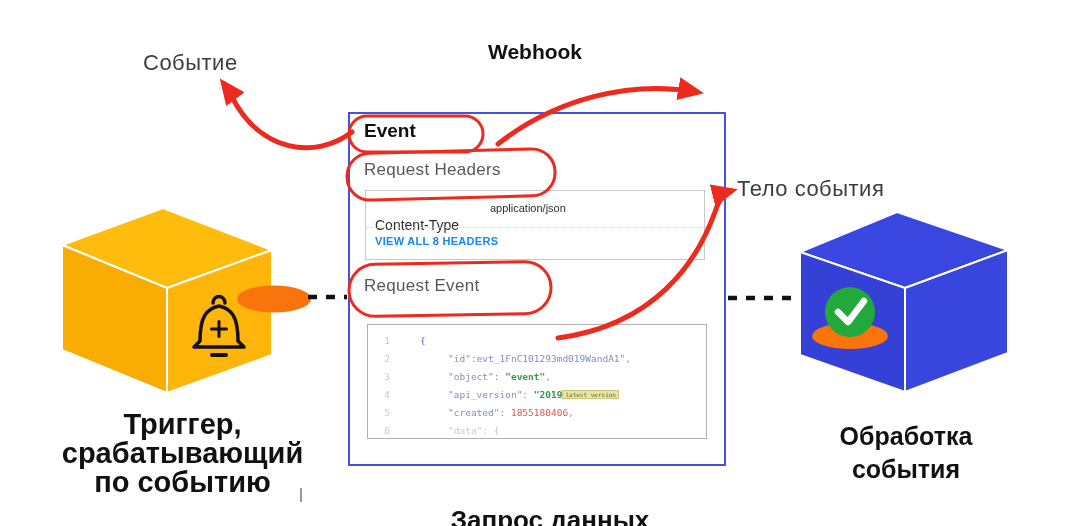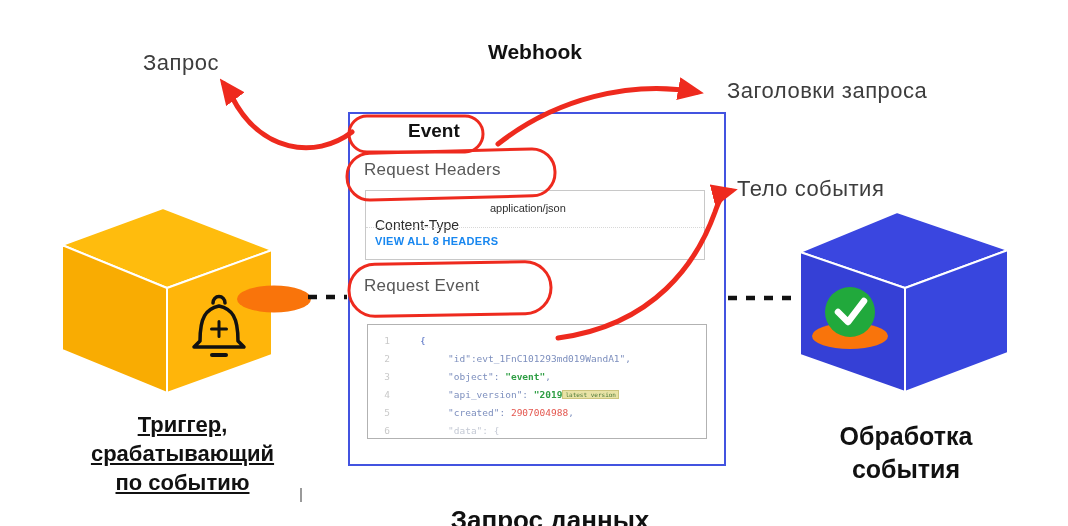--- a/index.html
+++ b/index.html
@@ -5,21 +5,21 @@
   html,body{margin:0;padding:0;background:#ffffff;}
   #stage{position:relative;width:1068px;height:526px;overflow:hidden;
          font-family:"Liberation Sans", sans-serif;background:#fff;}
   .abs{position:absolute;}
   .annot{color:#3d3d3d;font-size:22px;font-weight:400;letter-spacing:0.5px;z-index:3;}
   .boldlabel{color:#111;font-weight:bold;text-align:center;white-space:pre-line;z-index:3;}
   #diagram-title{font-size:21px;font-weight:bold;color:#111;text-align:center;z-index:3;margin-top:24px;}
   
   #panel{left:348px;top:112px;width:378px;height:354px;border:2px solid #4353e0;
          background:#fff;box-sizing:border-box;z-index:2;}
-  .panel-event{left:14px;top:6px;font-size:19px;font-weight:bold;color:#111;margin-left:44px;}
+  .panel-event{left:14px;top:6px;font-size:19px;font-weight:bold;color:#111;}
   .panel-section{font-size:17px;color:#585858;letter-spacing:0.3px;}
   #headers-table{left:15px;top:76px;width:340px;height:70px;border:1px solid #c8c8c8;
                  background:#fff;box-sizing:border-box;}
   .hdr-key{left:9px;top:26px;font-size:14px;color:#2e2e2e;}
   .hdr-val{left:124px;top:11px;font-size:11px;color:#2e2e2e;text-align:center;}
   .hdr-divider{left:0;top:36px;width:100%;border-top:1px dotted #d8d8d8;}
   .hdr-link{left:9px;top:44px;font-size:11px;font-weight:bold;color:#1887f0;letter-spacing:0.3px;}
   #code-block{left:17px;top:210px;width:340px;height:115px;border:1px solid #b2b2b2;
               background:#fff;box-sizing:border-box;padding-top:7px;
               font-family:"DejaVu Sans Mono", monospace;font-size:9.5px;overflow:hidden;}
@@ -35,22 +35,21 @@
            font-size:6px;padding:0 2px;vertical-align:1px;}
   #svg-overlay{position:absolute;left:0;top:0;z-index:5;pointer-events:none;}
   #cursor-artifact{left:300px;top:488px;width:2px;height:14px;background:#9a9a9a;z-index:3;}
 </style>
 </head>
 <body>
 
 <div id="stage">
 
   <div class="abs" id="diagram-title" style="left:420px;top:16px;width:230px;">Webhook</div>
-  <div class="abs annot" style="left:143px;top:50px;">Запрос</div>
-  <div class="abs annot" style="left:727px;top:78px;">Заголовки запроса</div>
+  <div class="abs annot" style="left:143px;top:50px;">Событие</div>
   <div class="abs annot" style="left:737px;top:176px;">Тело события</div>
 
   <div class="abs" id="panel">
     <div class="abs panel-event">Event</div>
     <div class="abs panel-section" style="left:14px;top:46px;">Request Headers</div>
 
     <div class="abs" id="headers-table">
       <div class="abs hdr-key">Content-Type</div>
       <div class="abs hdr-val">application/json</div>
       <div class="abs hdr-divider"></div>
@@ -58,27 +57,27 @@
     </div>
 
     <div class="abs panel-section" style="left:14px;top:162px;">Request Event</div>
 
     <div class="abs" id="code-block">
       <div>
           <div class="code-line"><span class="ln">1</span><span class="code-text" style="margin-left: 30px;"><span class="tok-brace">{</span></span></div>
           <div class="code-line"><span class="ln">2</span><span class="code-text" style="margin-left: 58px;"><span class="tok-key">"id":evt_1FnC101293md019WandA1",</span></span></div>
           <div class="code-line"><span class="ln">3</span><span class="code-text" style="margin-left: 58px;"><span class="tok-key">"object": </span><span class="tok-green">"event"</span><span class="tok-key">,</span></span></div>
           <div class="code-line"><span class="ln">4</span><span class="code-text" style="margin-left: 58px;"><span class="tok-key">"api_version": </span><span class="tok-green">"2019</span><span class="tok-tag">latest version</span></span></div>
-          <div class="code-line"><span class="ln">5</span><span class="code-text" style="margin-left: 58px;"><span class="tok-key">"created": </span><span class="tok-num">2907004988</span><span class="tok-key">,</span></span></div>
+          <div class="code-line"><span class="ln">5</span><span class="code-text" style="margin-left: 58px;"><span class="tok-key">"created": </span><span class="tok-num">1855180406</span><span class="tok-key">,</span></span></div>
           <div class="code-line"><span class="ln">6</span><span class="code-text" style="margin-left: 58px;"><span class="tok-faded">"data": {</span></span></div>
         </div>
     </div>
   </div>
 
-  <div class="abs boldlabel" style="left:25px;top:410px;width:315px;font-size:22px;line-height:29px;text-decoration:underline;">Триггер,
+  <div class="abs boldlabel" style="left:25px;top:410px;width:315px;font-size:29px;line-height:29px;">Триггер,
 срабатывающий
 по событию</div>
   <div class="abs boldlabel" style="left:400px;top:470px;width:300px;font-size:26px;margin-top:35px;">Запрос данных</div>
   <div class="abs boldlabel" style="left:806px;top:420px;width:200px;font-size:25px;line-height:33px;">Обработка
 события</div>
 
   <div class="abs" id="cursor-artifact"></div>
 
   <svg id="svg-overlay" width="1068" height="526" viewBox="0 0 1068 526">
     <defs>

